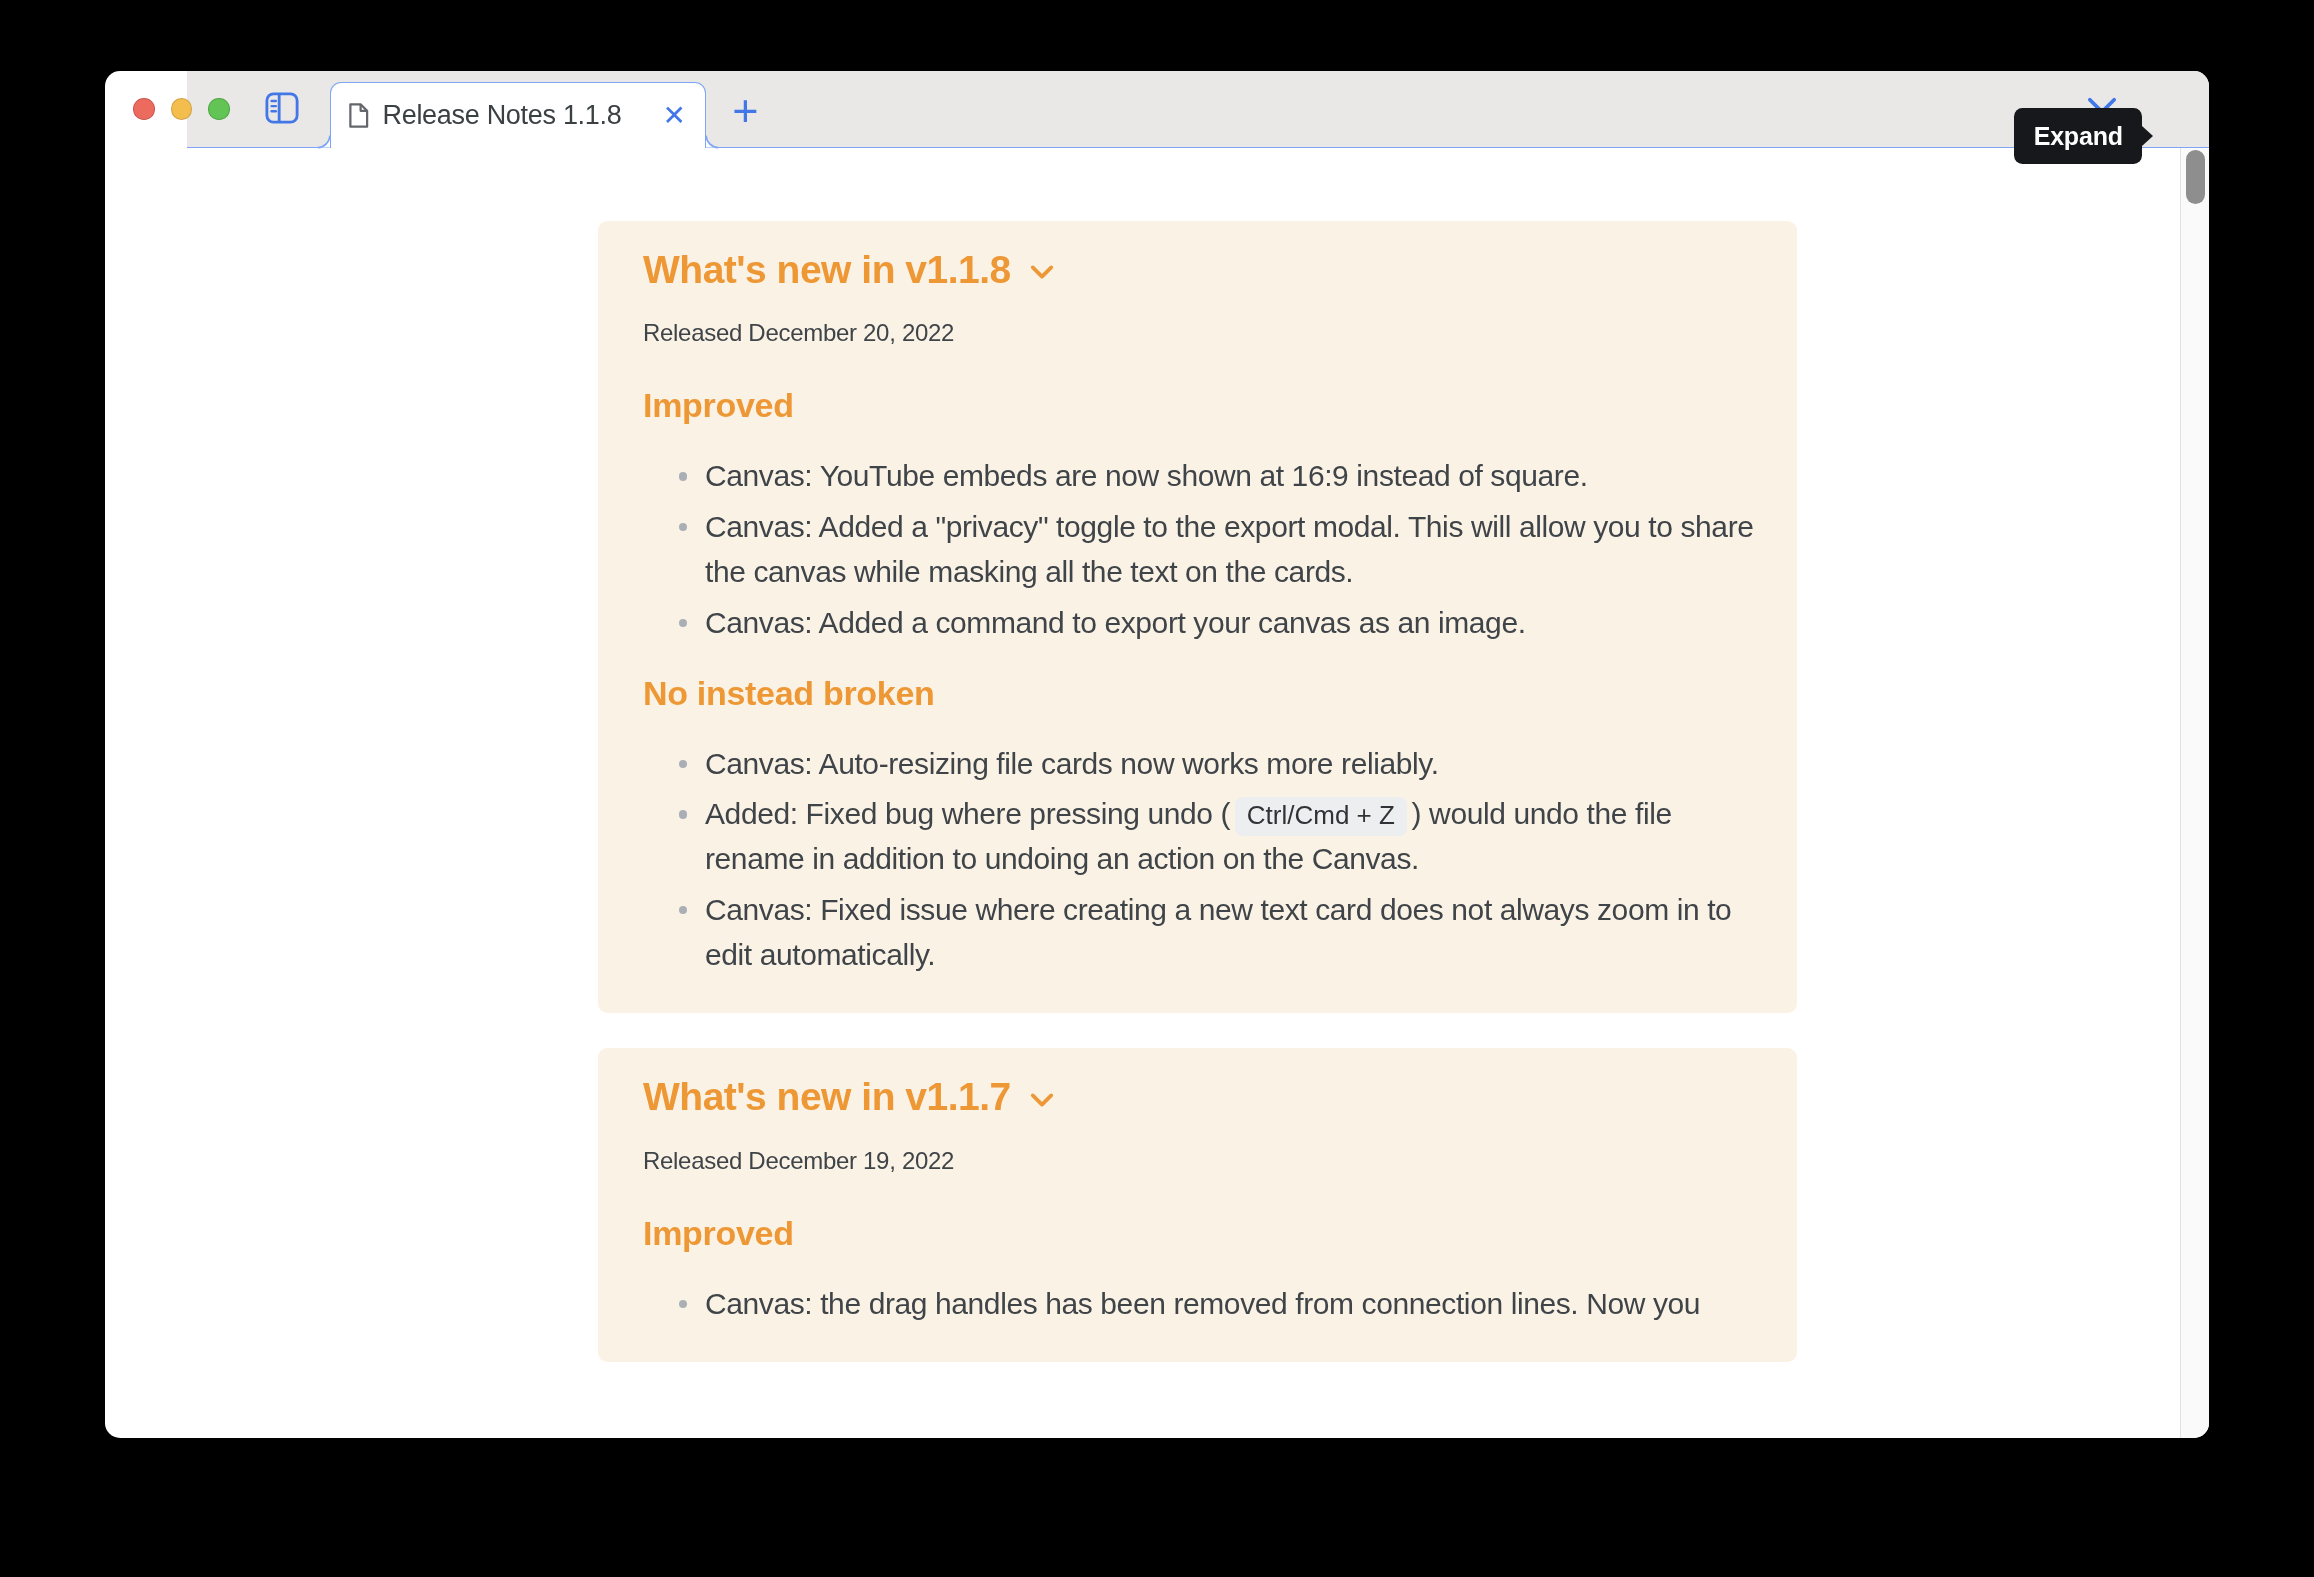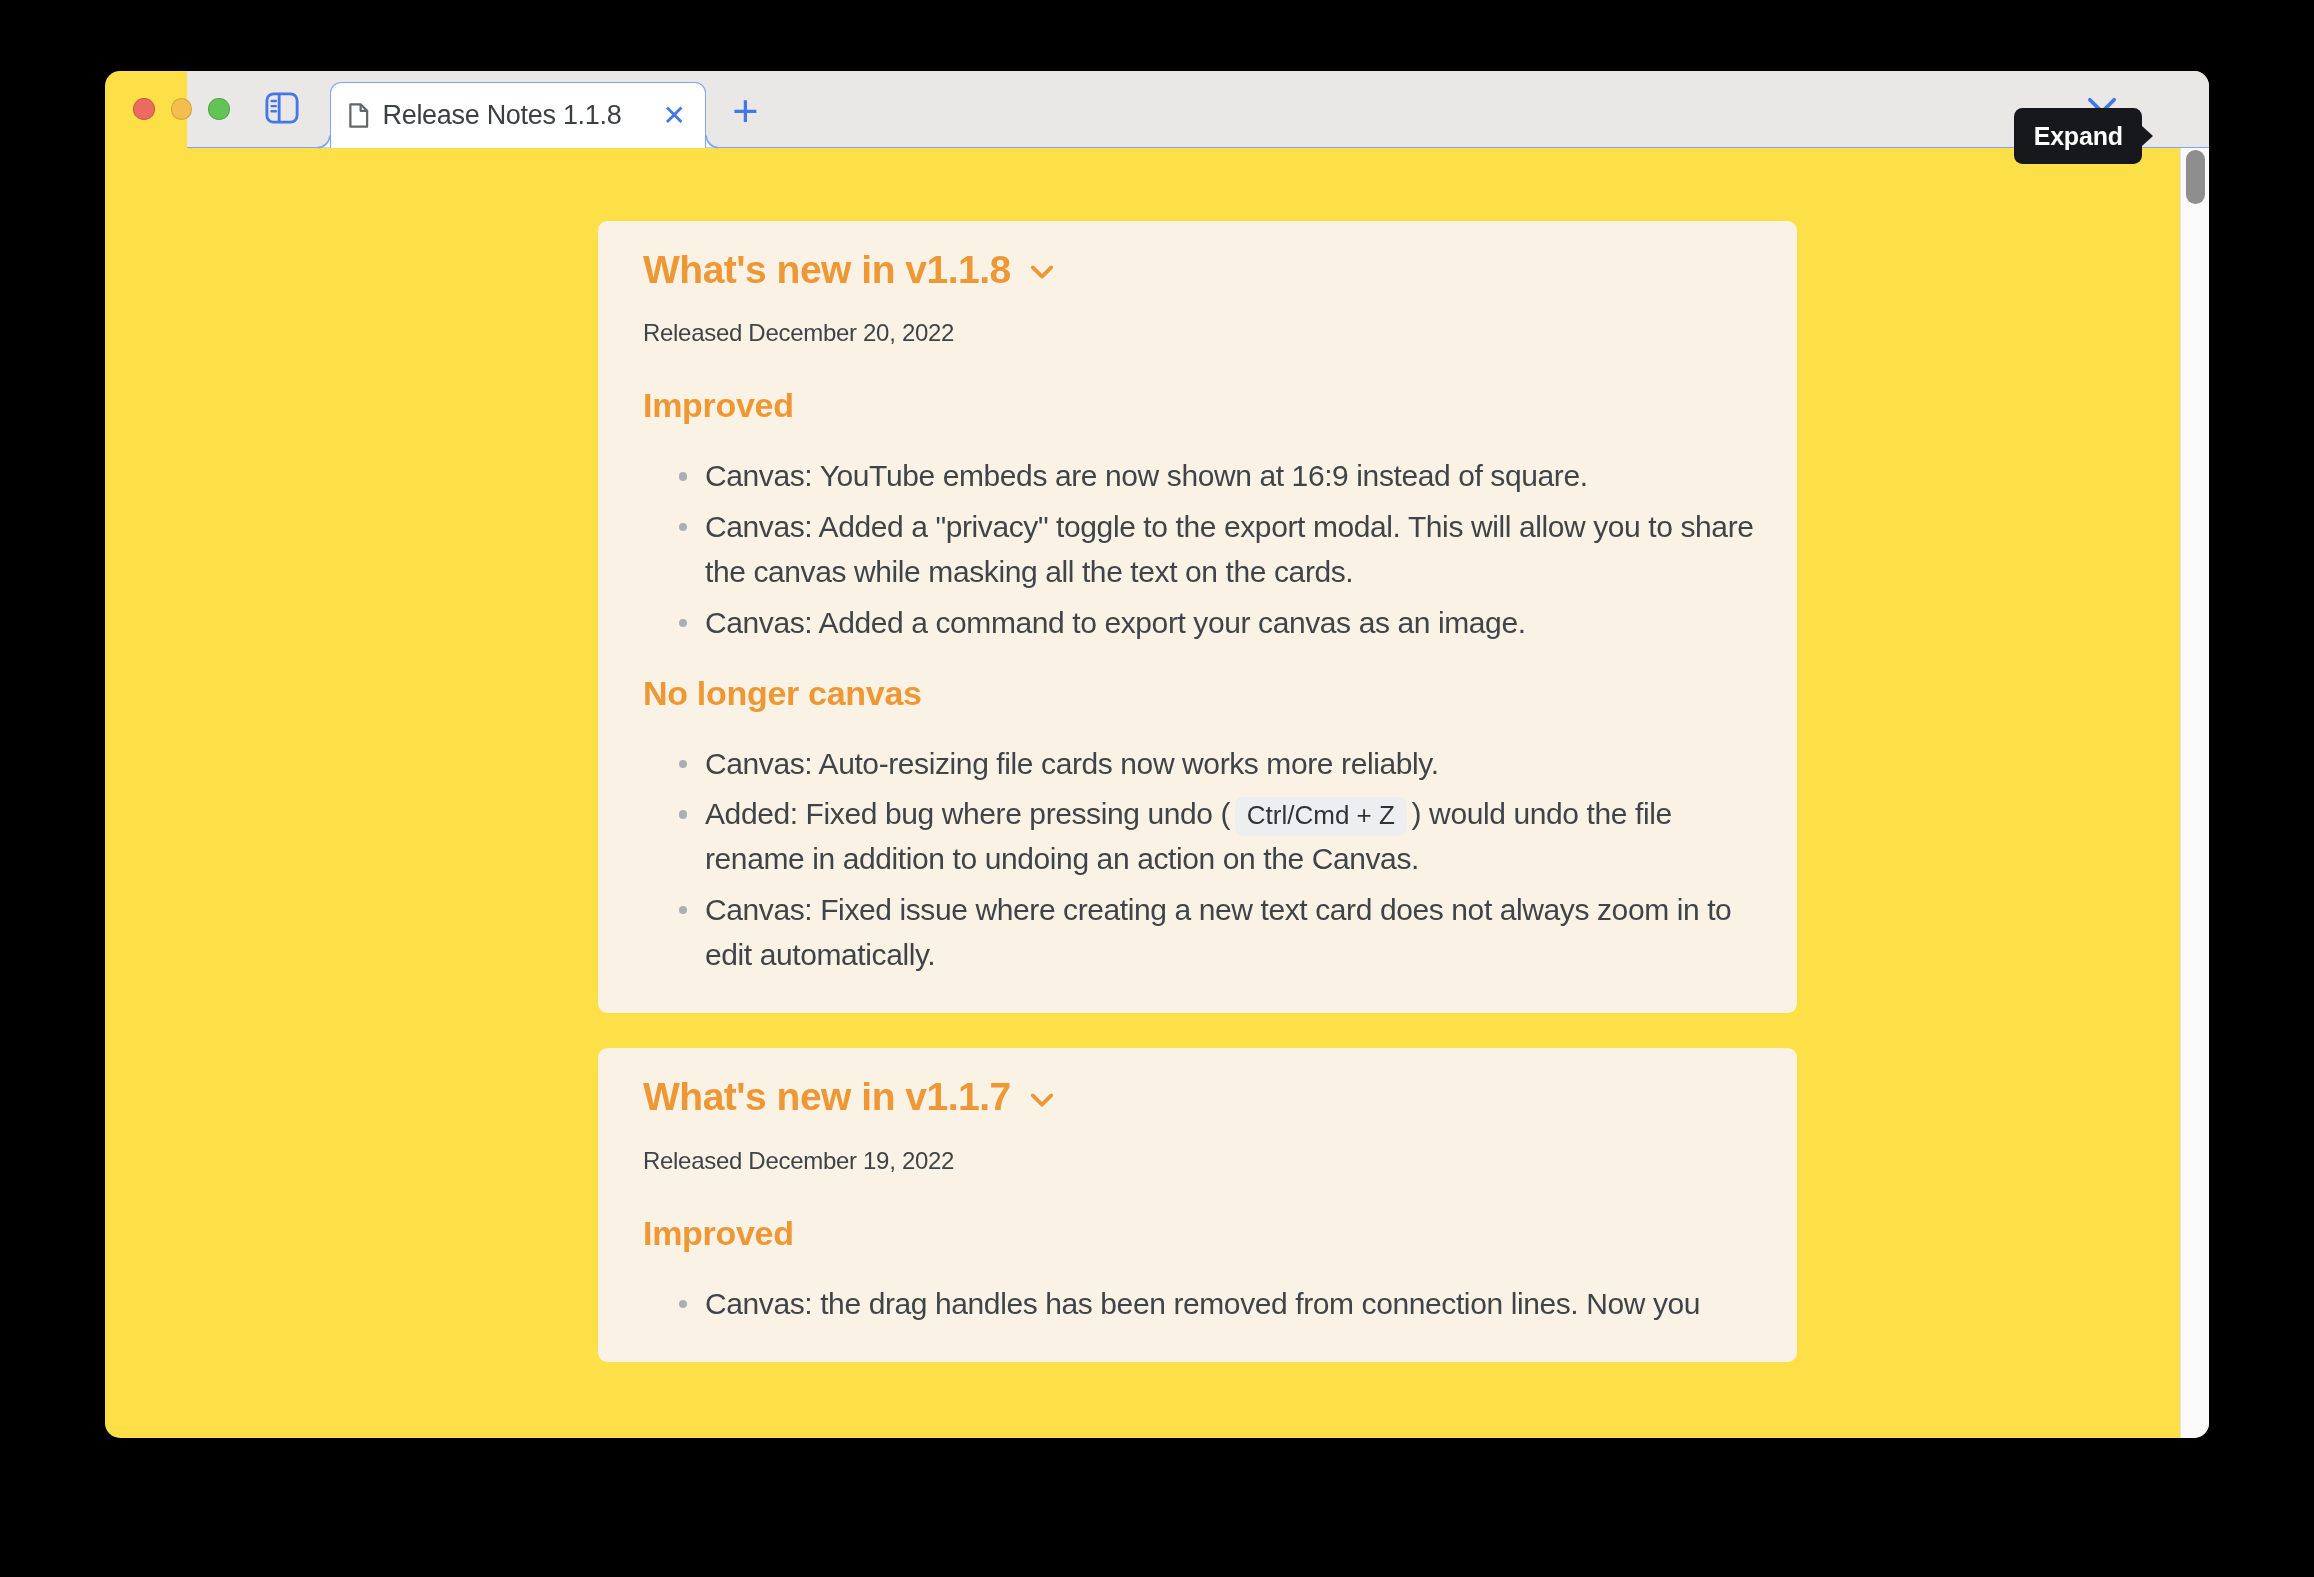--- a/index.html
+++ b/index.html
@@ -8,21 +8,21 @@
     --tooltip-background:#17181C; --tooltip-text:#FFFFFF; --code-chip-background:#ECEEF0;
     --traffic-red:#ED6A5E; --traffic-yellow:#F4BE4F; --traffic-green:#61C454;
     --scrollbar-thumb:#8E8E8E;
   }
   *{box-sizing:border-box; margin:0; padding:0;}
   html,body{width:2314px; height:1578px; background:#000; overflow:hidden;
     font-family:"Liberation Sans","DejaVu Sans",sans-serif;}
   .stage{position:relative; width:2314px; height:1578px; background:#000;}
 
   .window{position:absolute; left:105px; top:71px; width:2104px; height:1367px;
-    background:#fde047; border-radius:15px; overflow:hidden;}
+    background:#ffffff; border-radius:15px; overflow:hidden;}
 
   
   .tabbar{position:absolute; left:82px; right:0; top:0; height:77px;
     background:var(--tab-bar-background);
     border-bottom:1.9px solid var(--tab-border-blue);}
   .traffic{position:absolute; left:28px; top:27px; display:flex; gap:16px; z-index:3;}
   .tl{width:21.5px; height:21.5px; border-radius:50%; border:0.9px solid rgba(0,0,0,.15); display:inline-block; cursor:default;}
   .tl.red{background:var(--traffic-red);} .tl.yellow{background:var(--traffic-yellow);} .tl.green{background:var(--traffic-green);}
 
   .sidebar-btn{position:absolute; left:159px; top:19.7px; width:36px; height:36px;
@@ -136,21 +136,21 @@
                 <path d="M3 3.5 L13 13.5 L23 3.5" fill="none" stroke="var(--accent-orange)" stroke-width="4" stroke-linecap="round" stroke-linejoin="round"></path>
               </svg>
             </h1>
             <p class="released">Released December 20, 2022</p>
             <h2 class="section-heading">Improved</h2>
             <ul class="bullets">
               <li class="bullet-item"><span class="seg">Canvas: YouTube embeds are now shown at 16:9 instead of square.</span></li>
               <li class="bullet-item"><span class="seg">Canvas: Added a "privacy" toggle to the export modal. This will allow you to share the canvas while masking all the text on the cards.</span></li>
               <li class="bullet-item"><span class="seg">Canvas: Added a command to export your canvas as an image.</span></li>
             </ul>
-            <h2 class="section-heading">No longer canvas</h2>
+            <h2 class="section-heading">No instead broken</h2>
             <ul class="bullets">
               <li class="bullet-item"><span class="seg">Canvas: Auto-resizing file cards now works more reliably.</span></li>
               <li class="bullet-item"><span class="seg">Added: Fixed bug where pressing undo (</span><span class="chip">Ctrl/Cmd + Z</span><span class="seg">) would undo the file rename in addition to undoing an action on the Canvas.</span></li>
               <li class="bullet-item"><span class="seg">Canvas: Fixed issue where creating a new text card does not always zoom in to edit automatically.</span></li>
             </ul>
           </section>
           <section class="card">
             <h1 class="card-title">
               <span>What's new in v1.1.7</span>
               <svg class="h1-chevron" width="24" height="16" viewBox="0 0 26 17">

